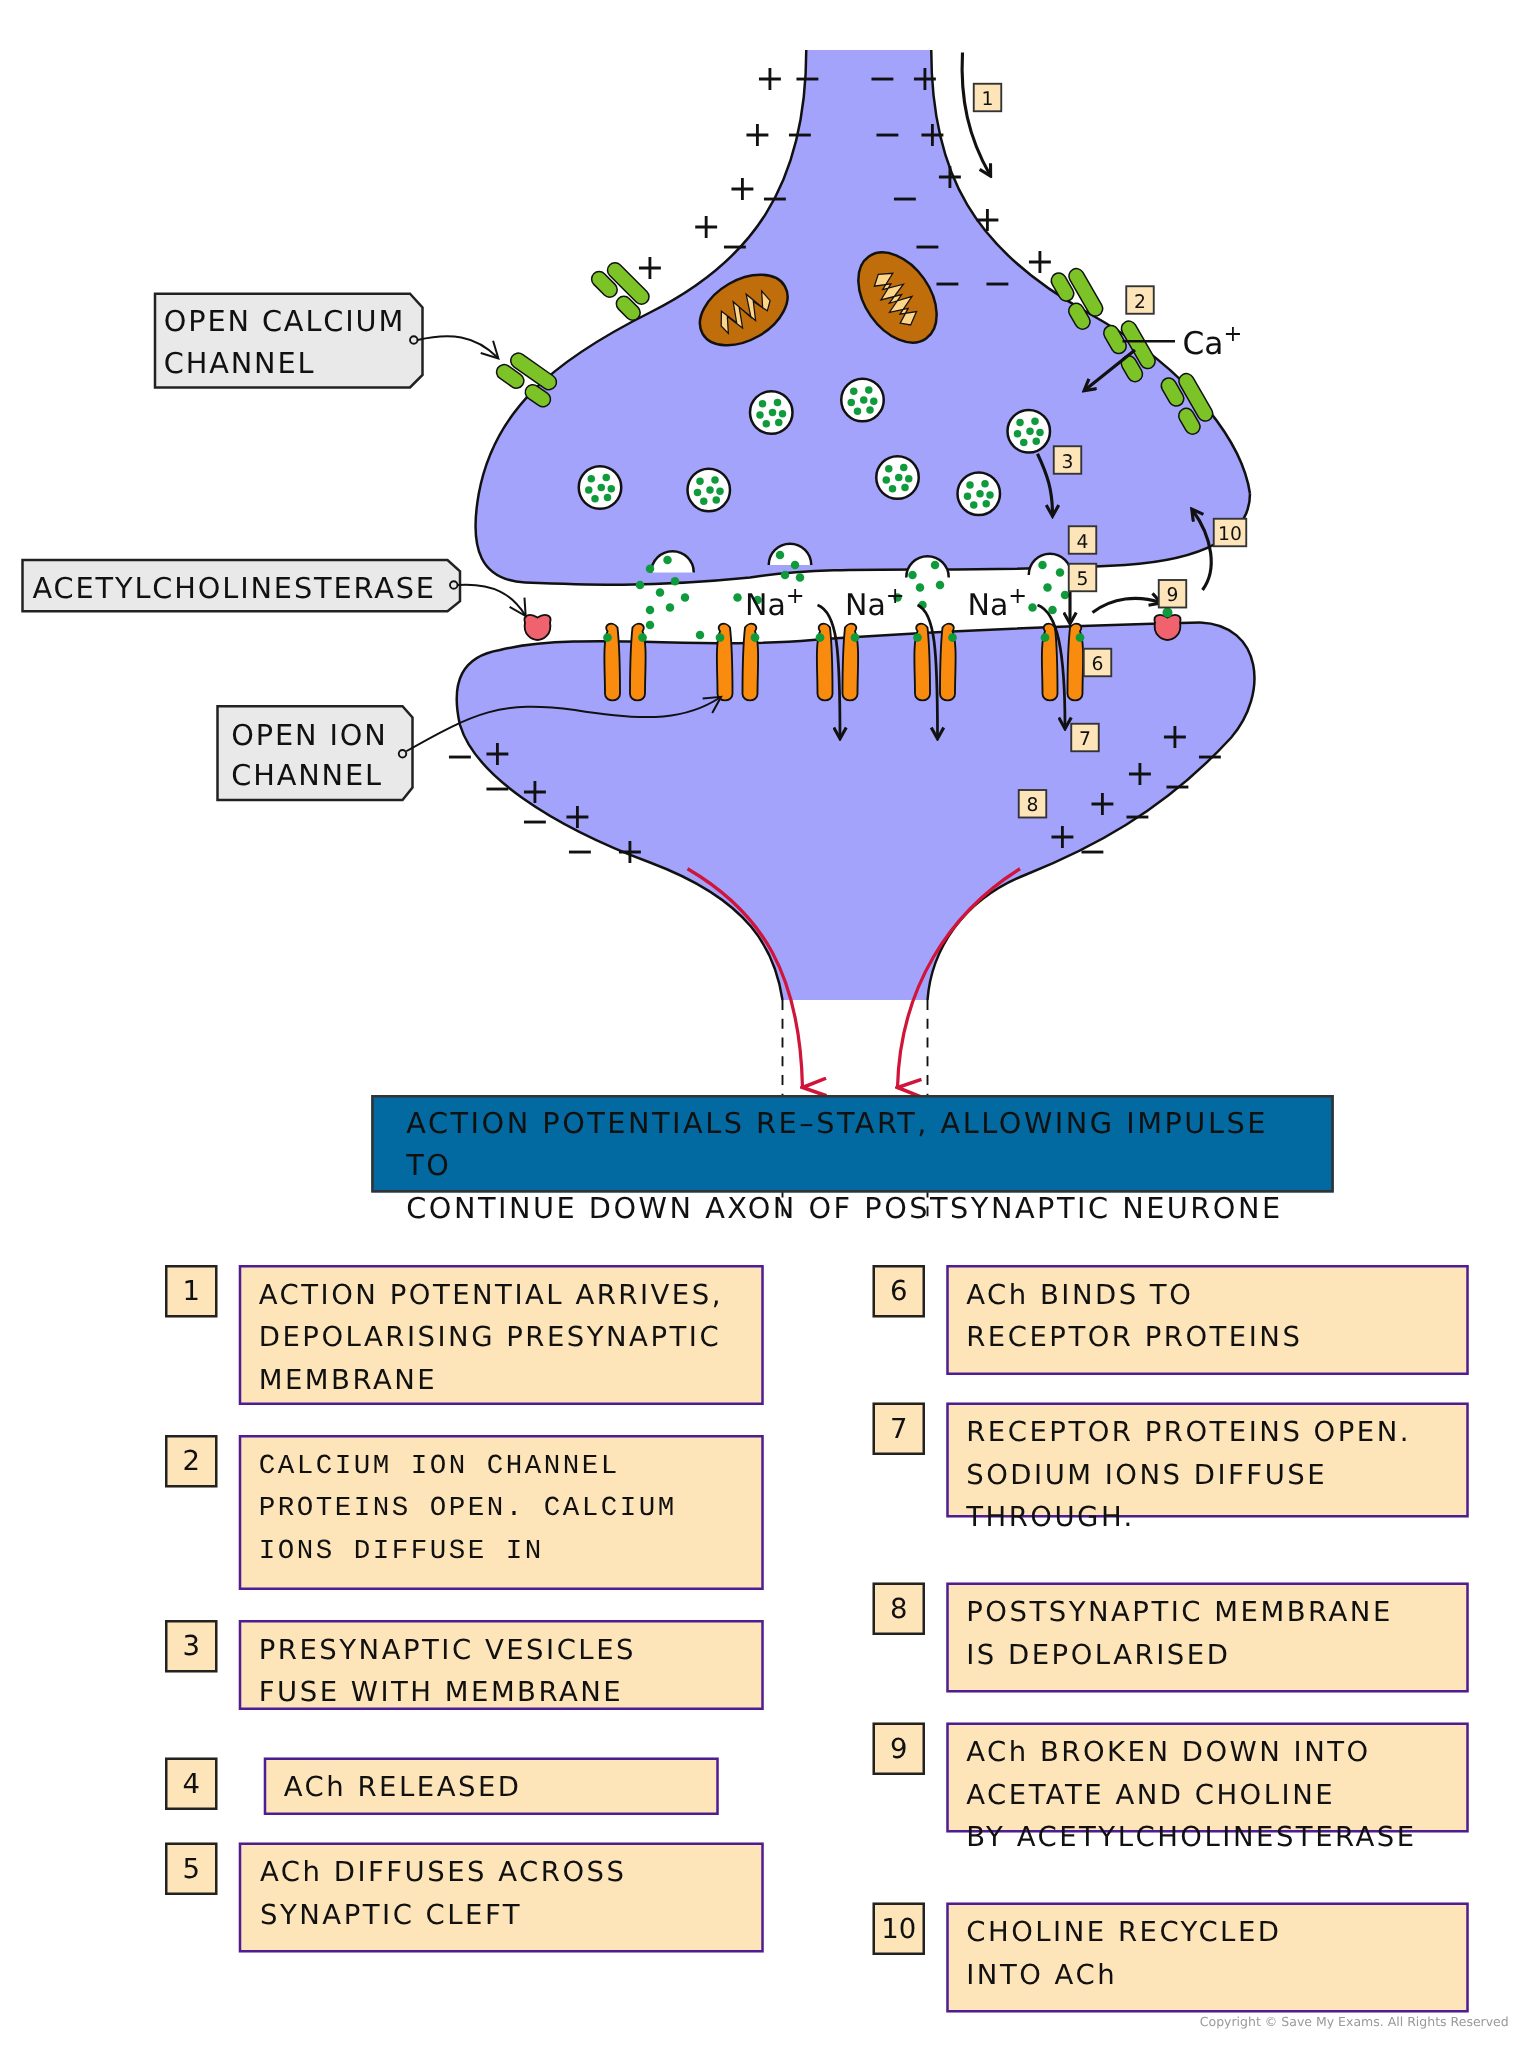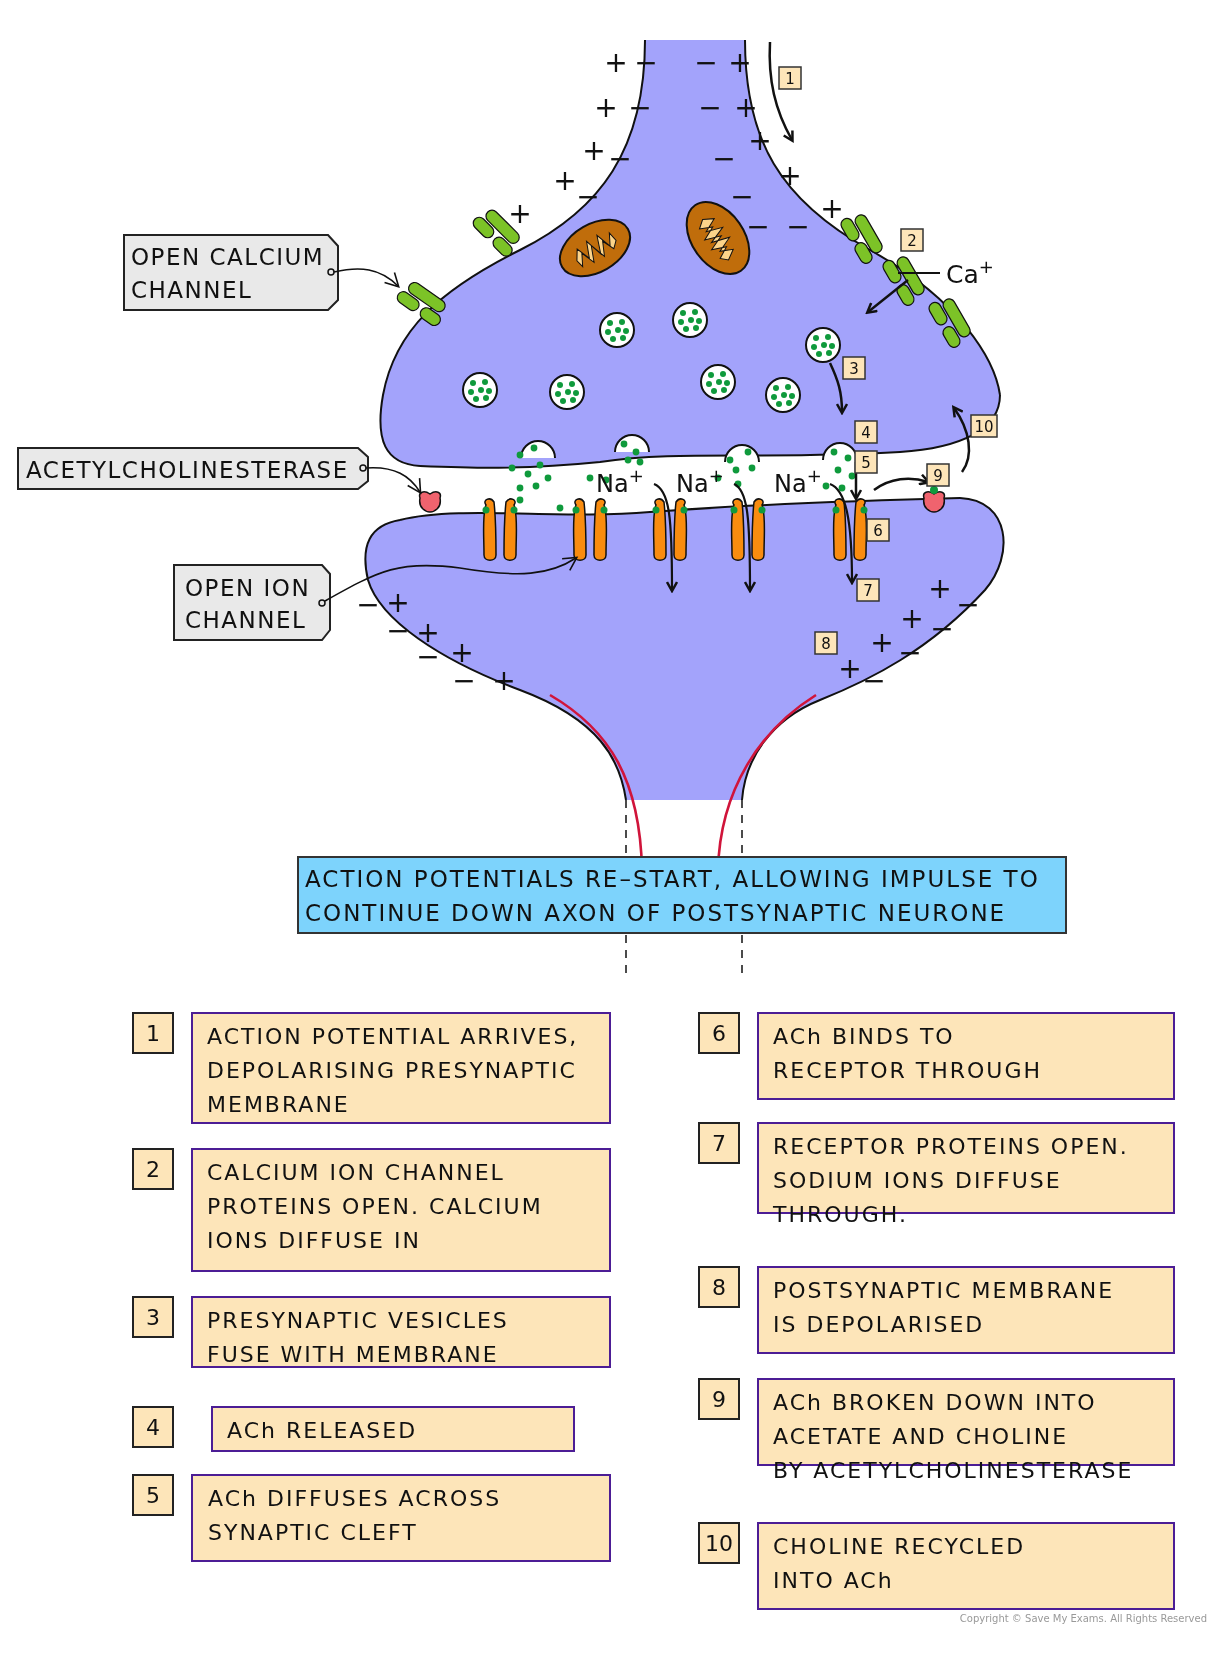--- a/index.html
+++ b/index.html
@@ -11,23 +11,23 @@
   .ion { font-size:24px; }
   .sign { font-size:28px; font-weight:normal; }
   .num { font-size:15px; }
   .step-row { position:absolute; display:flex; align-items:flex-start; }
   .step-num { width:42px; height:42px; border:2px solid #222; background:#fde5b9;
               display:flex; align-items:center; justify-content:center;
               font-size:22px; box-sizing:border-box; flex:none; }
   .step-box { margin-left:17px; border:2px solid #4c1d95; background:#fde5b9;
               box-sizing:border-box; padding:6px 14px 6px 14px;
               font-size:22px; letter-spacing:2px; line-height:34px; white-space:pre-line; }
-  .result-box { position:absolute; left:297px; top:856px; width:770px; height:78px;
-                background:#7dd3fc; border:2px solid #333; box-sizing:border-box;
-                padding:4px 6px; font-size:23px; letter-spacing:2px; line-height:34px; white-space:pre-line; }
+  .result-box { position:absolute; left:297px; top:876px; width:770px; height:78px;
+                background:#0369a1; border:2px solid #333; box-sizing:border-box;
+                padding:4px 26px; font-size:23px; letter-spacing:2px; line-height:34px; white-space:pre-line; }
   .copyright { position:absolute; left:0; width:1207px; top:1613px; text-align:right;
                font-size:10px; color:#999; }
 </style>
 </head>
 <body>
 
 <svg id="diagram" viewBox="0 0 1215 1654" xmlns="http://www.w3.org/2000/svg">
   <defs>
     <marker id="ah" markerWidth="12" markerHeight="12" refX="9" refY="6" orient="auto" markerUnits="userSpaceOnUse">
       <path d="M1,1 L10,6 L1,11" fill="none" stroke="#111" stroke-width="2.5"></path>
@@ -376,42 +376,42 @@
 
 <div id="steps">
     <div class="step-row" style="left: 132px; top: 1012px;">
       <div class="step-num">1</div>
       <div class="step-box" style="width: 420px; height: 112px;">ACTION  POTENTIAL  ARRIVES,
 DEPOLARISING  PRESYNAPTIC
 MEMBRANE</div>
     </div>
     <div class="step-row" style="left: 132px; top: 1148px;">
       <div class="step-num">2</div>
-      <div class="step-box" style="width: 420px; height: 124px;">CALCIUM  ION  CHANNEL
+      <div class="step-box" style="width: 420px; height: 124px; font-family: Liberation Mono, monospace;">CALCIUM  ION  CHANNEL
 PROTEINS  OPEN.  CALCIUM
 IONS  DIFFUSE  IN</div>
     </div>
     <div class="step-row" style="left: 132px; top: 1296px;">
       <div class="step-num">3</div>
       <div class="step-box" style="width: 420px; height: 72px;">PRESYNAPTIC  VESICLES
 FUSE WITH  MEMBRANE</div>
     </div>
     <div class="step-row" style="left: 132px; top: 1406px;">
       <div class="step-num">4</div>
       <div class="step-box" style="width: 364px; height: 46px; margin-left: 37px;">ACh  RELEASED</div>
     </div>
     <div class="step-row" style="left: 132px; top: 1474px;">
       <div class="step-num">5</div>
       <div class="step-box" style="width: 420px; height: 88px; padding-left: 15px;">ACh  DIFFUSES  ACROSS
 SYNAPTIC  CLEFT</div>
     </div>
     <div class="step-row" style="left: 698px; top: 1012px;">
       <div class="step-num">6</div>
       <div class="step-box" style="width: 418px; height: 88px;">ACh  BINDS  TO
-RECEPTOR  THROUGH</div>
+RECEPTOR  PROTEINS</div>
     </div>
     <div class="step-row" style="left: 698px; top: 1122px;">
       <div class="step-num">7</div>
       <div class="step-box" style="width: 418px; height: 92px;">RECEPTOR  PROTEINS  OPEN.
 SODIUM  IONS  DIFFUSE
 THROUGH.</div>
     </div>
     <div class="step-row" style="left: 698px; top: 1266px;">
       <div class="step-num">8</div>
       <div class="step-box" style="width: 418px; height: 88px;">POSTSYNAPTIC  MEMBRANE

